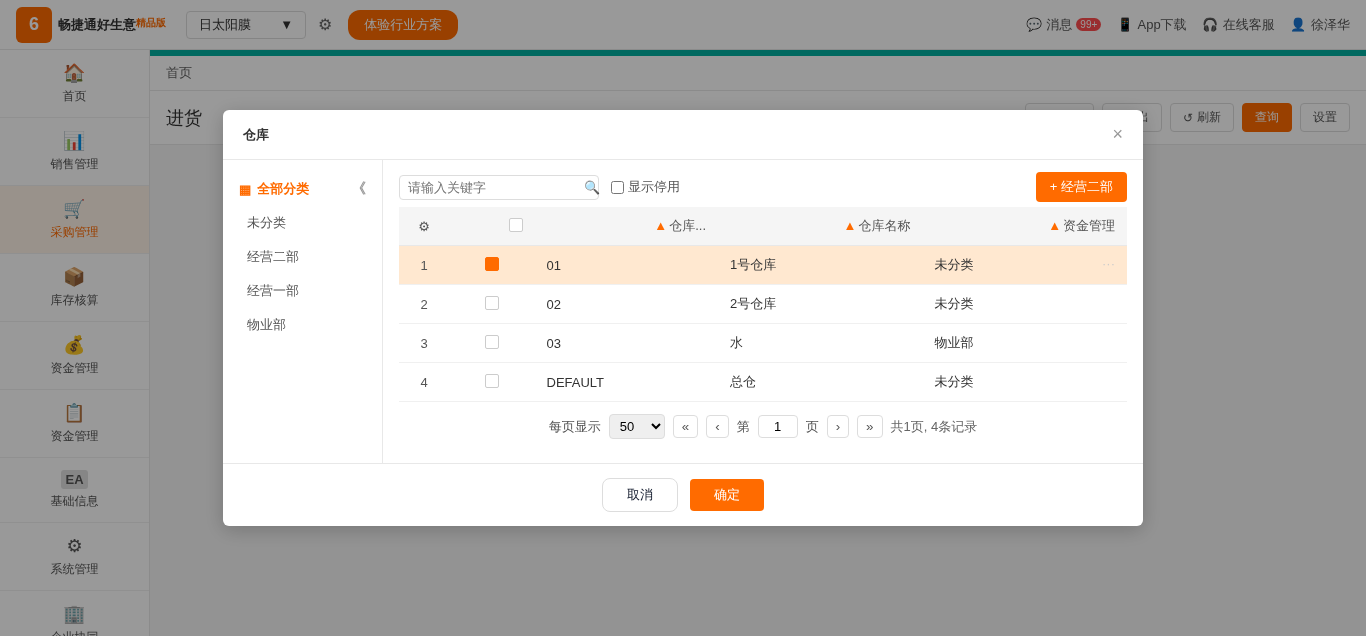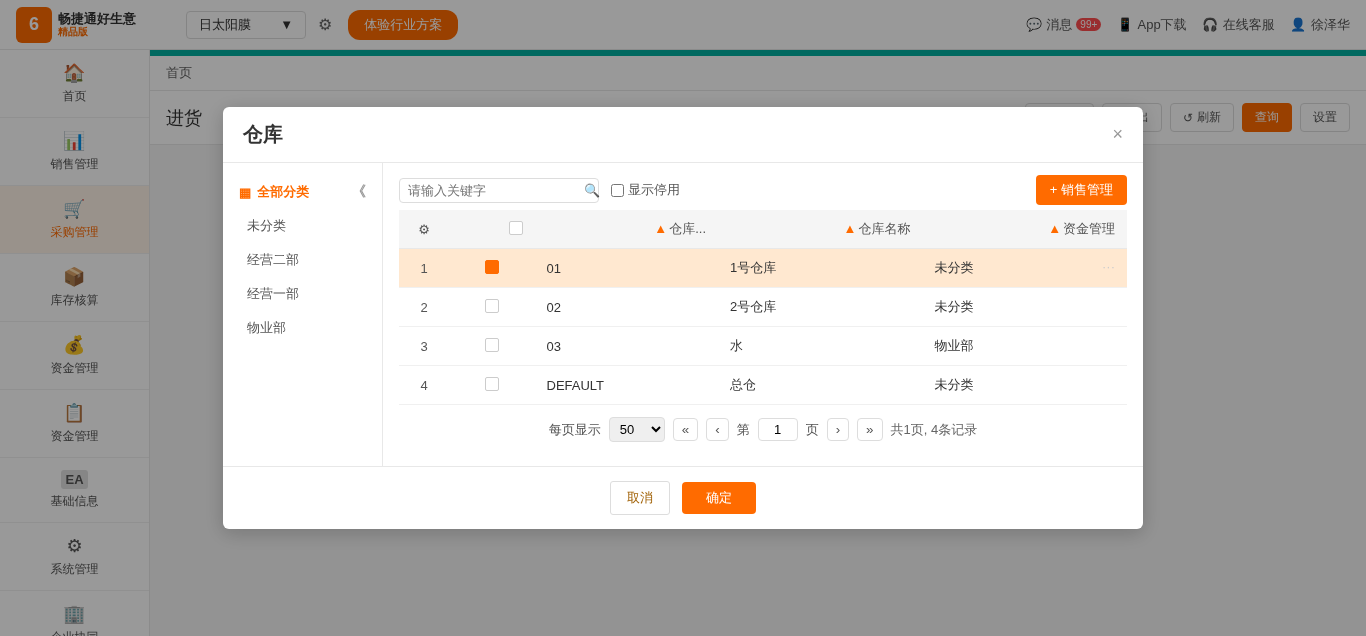--- a/index.html
+++ b/index.html
@@ -18,21 +18,21 @@
     .header-logo {
       display: flex; align-items: center; gap: 6px;
       color: #ff6b00; font-weight: bold; font-size: 14px;
       min-width: 150px;
     }
     .logo-icon {
       width: 36px; height: 36px; background: #ff6b00; border-radius: 6px;
       display: flex; align-items: center; justify-content: center;
       color: #fff; font-size: 18px; font-weight: bold;
     }
-    .logo-text { display: flex; flex-direction: column; line-height: 1.2; font-family: Liberation Serif, serif; }
+    .logo-text { display: flex; flex-direction: row; line-height: 1.2; font-family: Liberation Serif, serif; }
     .logo-main { font-size: 13px; color: #333; }
     .logo-sub { font-size: 10px; color: #ff6b00; }
     .header-store {
       display: flex; align-items: center; gap: 4px;
       padding: 4px 12px; border: 1px solid #ddd; border-radius: 4px;
       cursor: pointer; min-width: 120px; justify-content: space-between;
       margin-left: 20px;
     }
     .header-store span { font-size: 13px; }
     .btn-industry {
@@ -97,21 +97,21 @@
 
     
     .modal {
       background: #fff; border-radius: 6px; width: 920px; max-height: 600px;
       display: flex; flex-direction: column; box-shadow: 0 4px 20px rgba(0,0,0,0.2);
     }
     .modal-header {
       display: flex; align-items: center; justify-content: space-between;
       padding: 14px 20px; border-bottom: 1px solid #e8e8e8;
     }
-    .modal-title { font-size: 20px; font-weight: bold; color: #333; }
+    .modal-title { font-size: 13px; font-weight: bold; color: #333; }
     .modal-close { cursor: pointer; color: #999; font-size: 18px; background: none; border: none; }
     .modal-body { display: flex; flex: 1; overflow: hidden; }
 
     
     .modal-sidebar {
       width: 160px; border-right: 1px solid #e8e8e8;
       padding: 12px 0;
     }
     .modal-sidebar-header {
       display: flex; align-items: center; gap: 6px;
@@ -175,22 +175,22 @@
       font-size: 13px; width: 40px; text-align: center;
     }
     .page-info { color: #666; }
 
     
     .modal-action-footer {
       display: flex; align-items: center; justify-content: center;
       padding: 14px 20px; gap: 12px; border-top: 1px solid #e8e8e8;
     }
     .btn-cancel {
-      padding: 7px 16px; border: 1px solid #ddd; border-radius: 3px;
-      background: #fff; cursor: pointer; font-size: 13px; color: #a16207;
+      padding: 7px 24px; border: 1px solid #ddd; border-radius: 8px;
+      background: #fff; cursor: pointer; font-size: 13px; color: #0f172a;
     }
     .btn-confirm {
       padding: 7px 24px; border: none; border-radius: 4px;
       background: #ff6b00; color: #fff; cursor: pointer; font-size: 13px;
     }
 
     
     .teal-bar {
       background: #00b0a0; height: 6px;
     }
@@ -341,21 +341,21 @@
 
         <div class="modal-toolbar">
           <div class="search-input-wrap">
             <input type="text" placeholder="请输入关键字" style="">
             <span class="search-icon">🔍</span>
           </div>
           <label class="show-disabled">
             <input type="checkbox" style="">
             <span>显示停用</span>
           </label>
-          <button class="btn-add-warehouse">+ 销售管理</button>
+          <button class="btn-add-warehouse">+ 经营二部</button>
         </div>
 
         <div class="warehouse-table">
           <table>
             <thead>
               <tr>
                 <th>⚙</th>
                 <th><span class="checkbox-custom"></span></th>
                 <th><span class="sort-icon">▲</span><span>仓库...</span></th>
                 <th><span class="sort-icon">▲</span><span>仓库名称</span></th>

